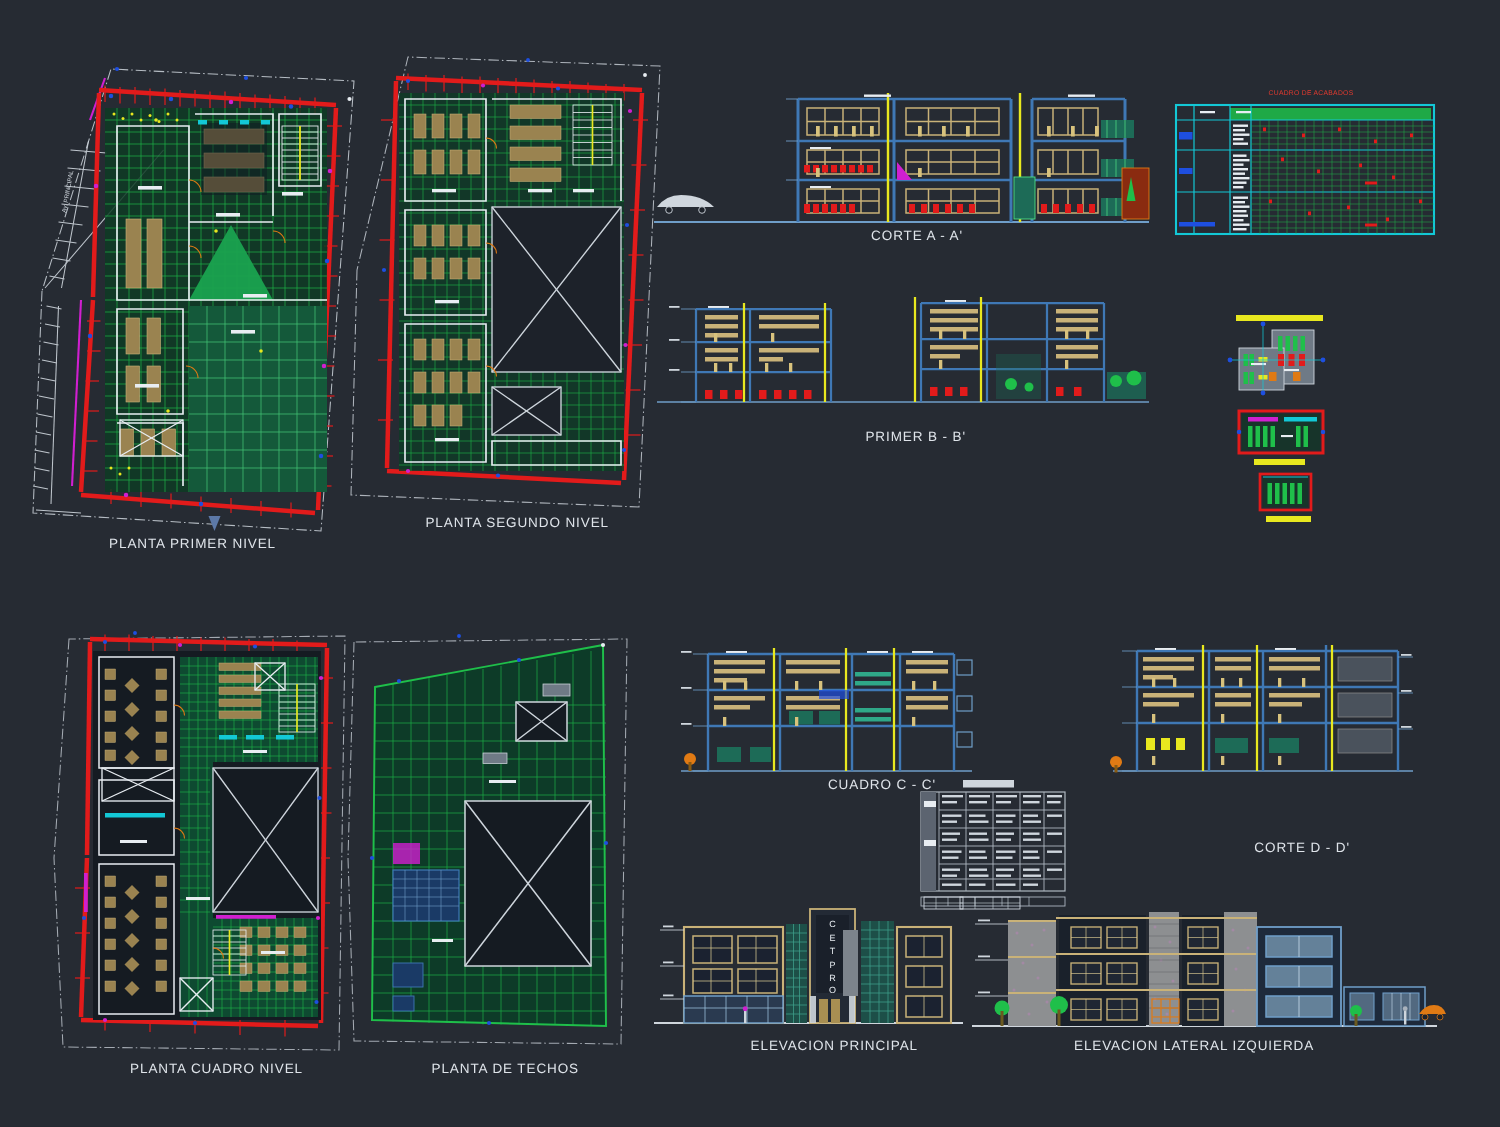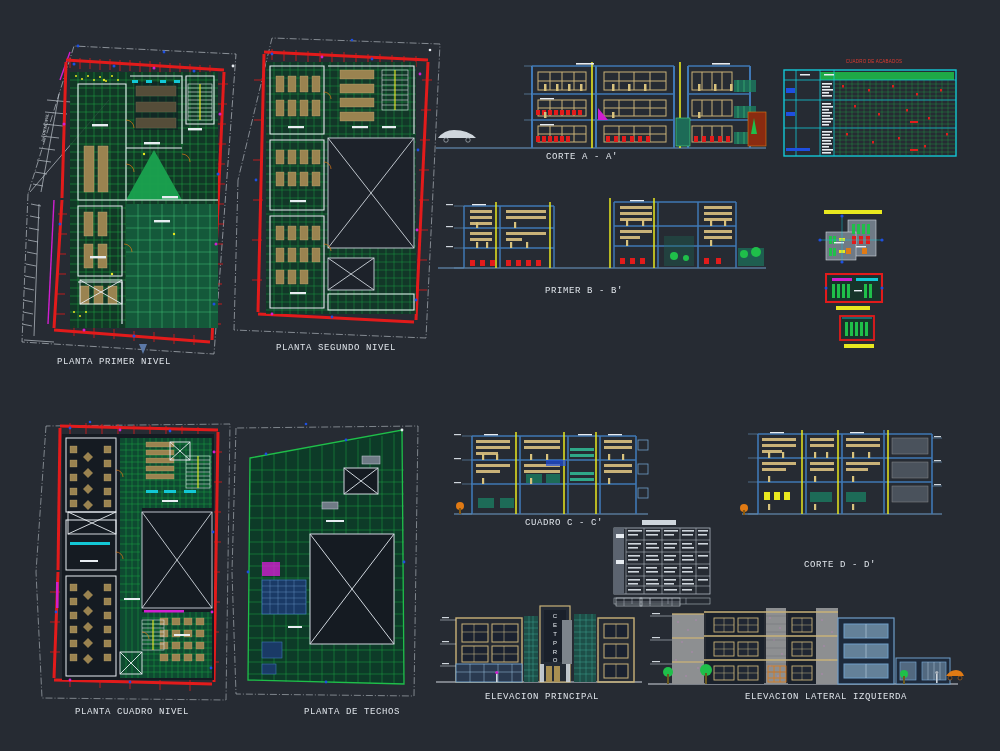--- a/index.html
+++ b/index.html
@@ -11,25 +11,25 @@
   }
   #sheet {
     position: relative;
     width: 1000px; height: 751px;
     background: #262b33;
   }
   .dwg { position: absolute; }
   .cap {
     position: absolute;
     color: #dfe4ea;
-    font-family: Liberation Mono, monospace;
+    font-family: Liberation Sans, sans-serif;
     font-size: 9px;
     letter-spacing: .6px;
     white-space: nowrap;
-    text-align: center;
+    text-align: right;
   }
   svg { display:block; overflow: visible; }
   .smalltitle {
     position:absolute; color:#e03a2f; font-size:4.5px;
     letter-spacing:.2px; white-space:nowrap; text-align:center;
   }
 </style>
 </head>
 <body>
 
@@ -1352,21 +1352,21 @@
             <circle cx="120" cy="28" r="1.4" fill="#1e4fe0"></circle>
           <circle cx="176" cy="18" r="1.4" fill="#e8edf2"></circle>
             <circle cx="178" cy="150" r="1.4" fill="#1e4fe0"></circle>
           <circle cx="100" cy="270" r="1.4" fill="#1e4fe0"></circle>
             <circle cx="22" cy="160" r="1.4" fill="#1e4fe0"></circle>
           <circle cx="80" cy="12" r="1.3" fill="#1e4fe0"></circle>
         </g>
       </g>
     </svg>
   </div>
-  <div class="cap" style="left:288px; top:707px; width:128px;">
+  <div class="cap" style="left:258px; top:707px; width:128px;">
     <span>PLANTA DE TECHOS</span>
   </div>
 
   <div class="dwg" style="left:450px; top:426px;">
     <svg width="200" height="96" viewBox="0 0 200 96">
       <g>
         <path d="M4 88 H198" stroke="#6f9ec9" stroke-width="1.1"></path>
         <g stroke="#3f78b5" stroke-width="1.6">
           <path d="M22 10 H186"></path>
             <path d="M22 34 H186"></path>
@@ -1932,17 +1932,17 @@
         <g>
           <rect x="0" y="2" width="40" height="8" fill="none" stroke="#cfd6dd" stroke-width=".6"></rect>
           <path d="M0 6 H40" stroke="#cfd6dd" stroke-width=".4"></path>
           <path d="M10 2 V10" stroke="#cfd6dd" stroke-width=".4"></path>
           <path d="M22 2 V10" stroke="#cfd6dd" stroke-width=".4"></path>
           <path d="M32 2 V10" stroke="#cfd6dd" stroke-width=".4"></path>
         </g>
       </g>
     </svg>
   </div>
-  <div class="cap" style="left:745px; top:692px; width:150px;">
+  <div class="cap" style="left:716px; top:692px; width:150px;">
     <span>ELEVACION LATERAL IZQUIERDA</span>
   </div>
 
 </div>
 
 </body></html>

